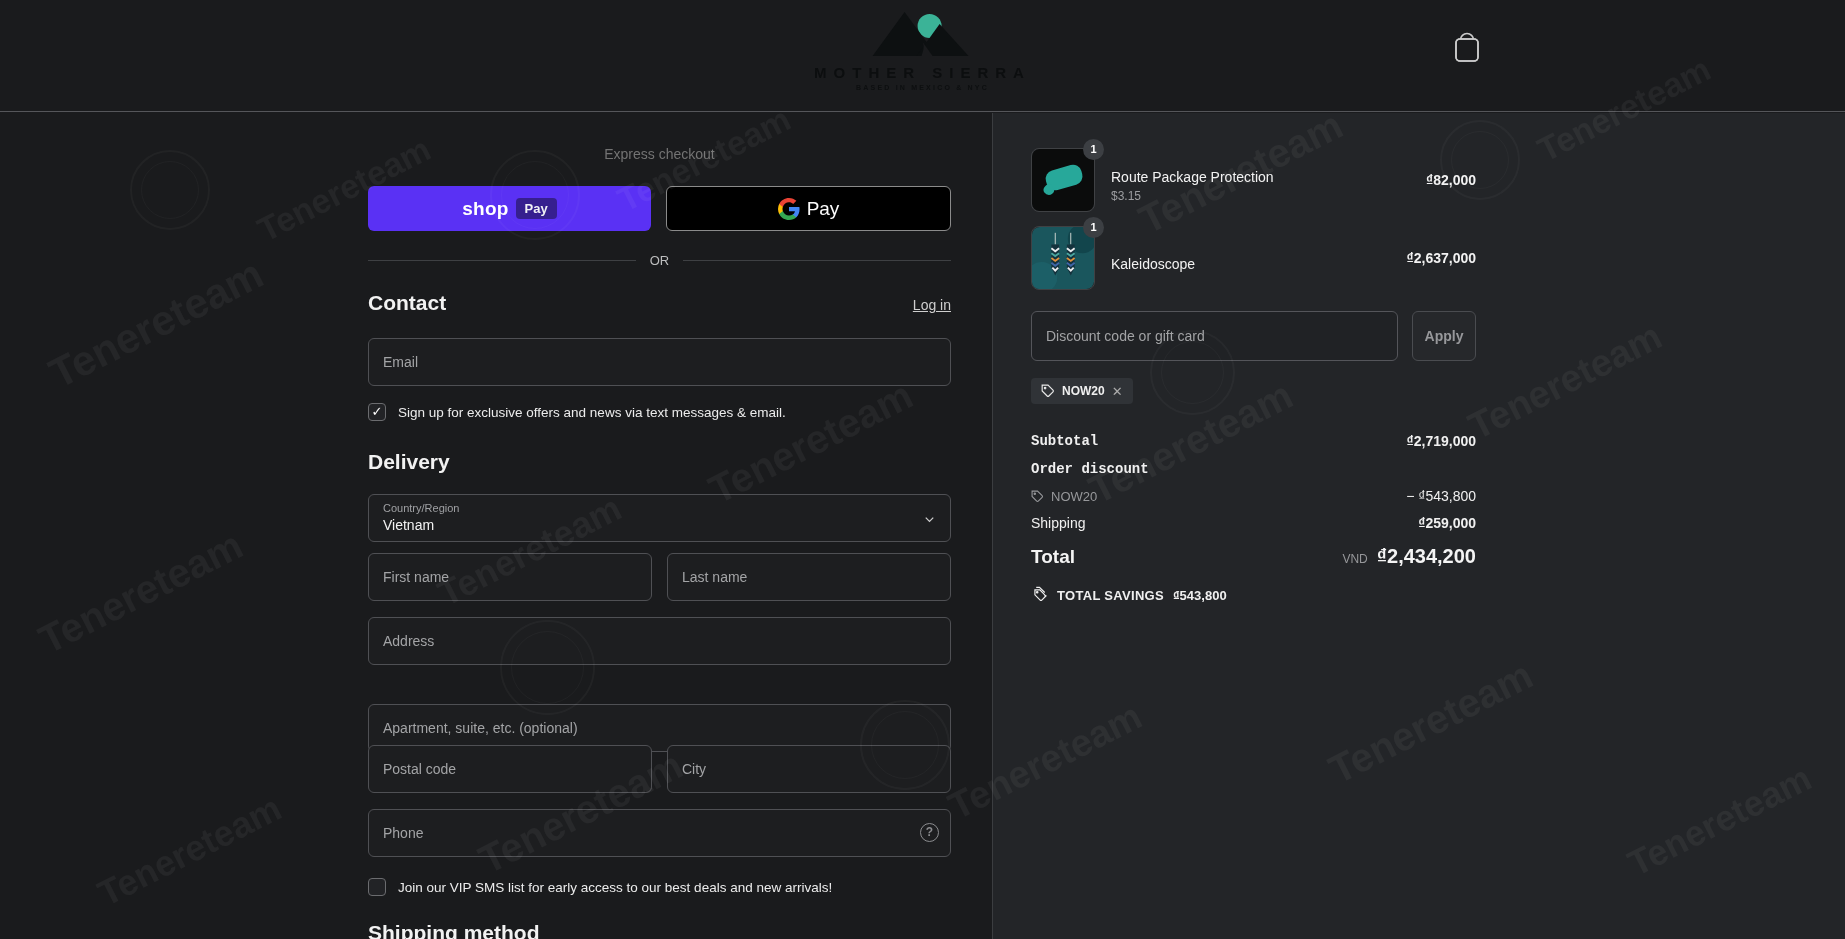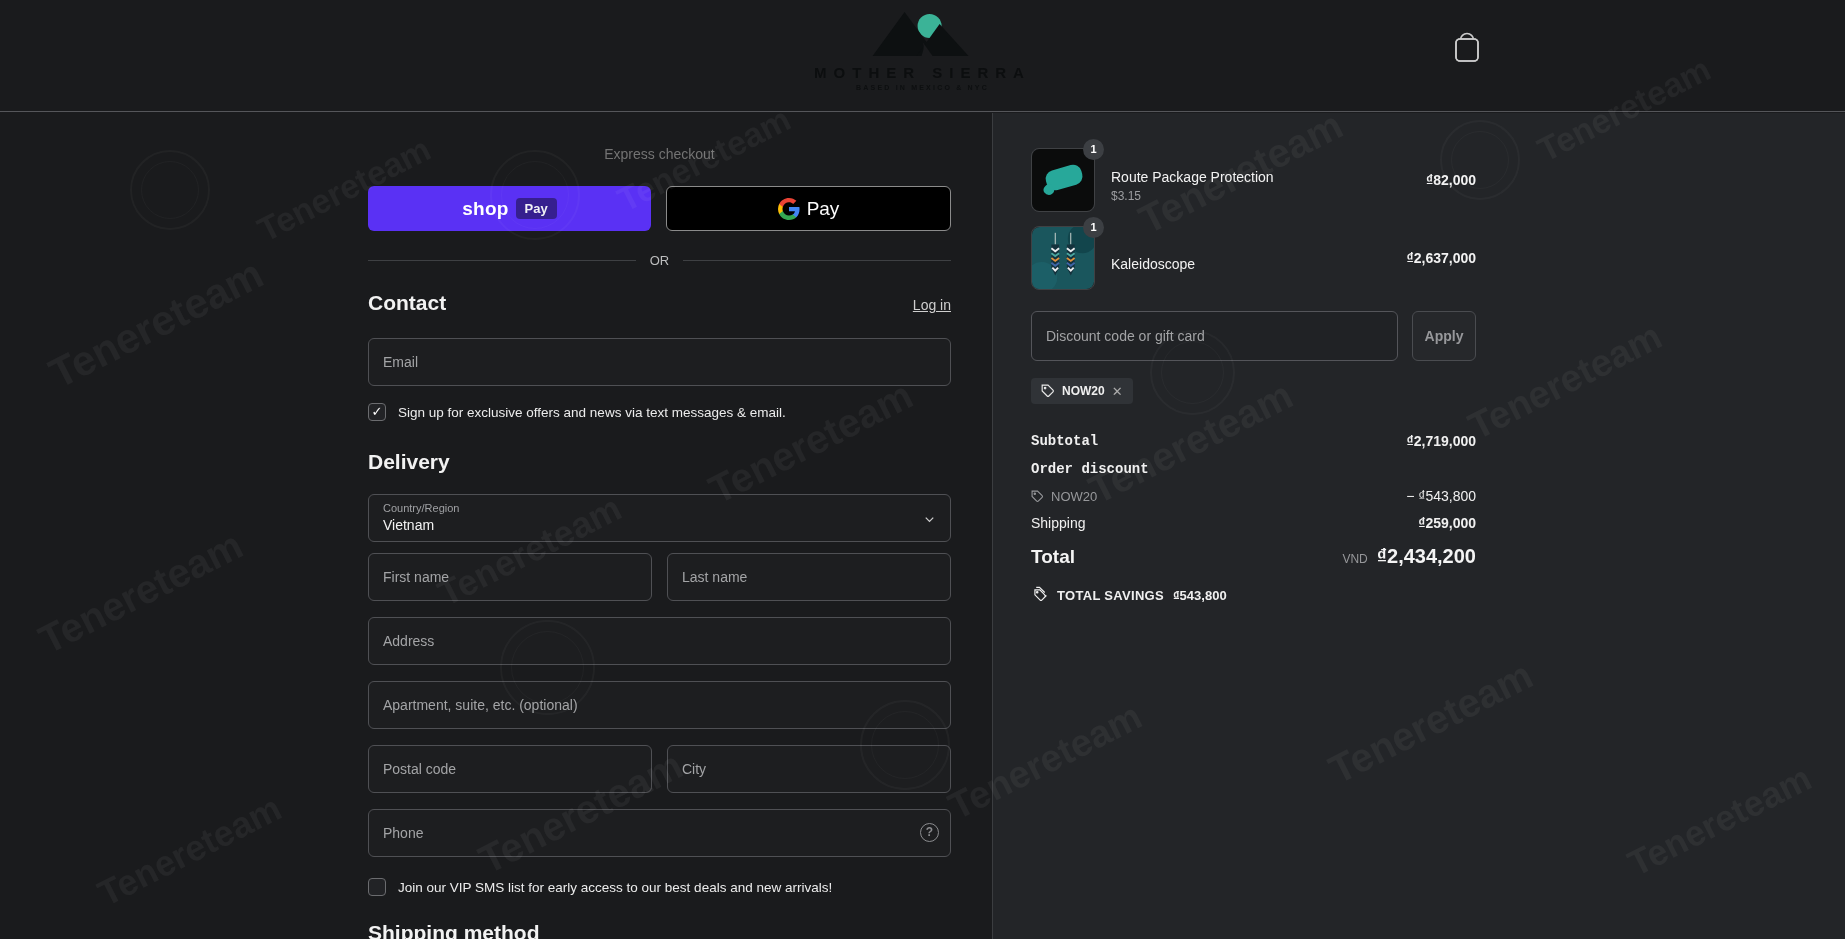--- a/index.html
+++ b/index.html
@@ -50,21 +50,21 @@
   .delivery-head { position:absolute; top:337px; width:100%; }
   .country-select { position:absolute; top:381px; width:100%; height:48px; background:#1d1e20; border:1px solid #4f5054; border-radius:6px; cursor:pointer;padding-left:48px; }
   .country-label { position:absolute; left:14px; top:7px; font-size:11px; color:#9fa0a3; }
   .country-value { position:absolute; left:14px; top:22px; font-size:14px; color:#f2f2f2; }
   .country-chevron { position:absolute; right:13px; top:17px; color:#cfcfcf; }
 
   .row-2 { position:absolute; width:100%; display:flex; gap:15px; }
   .names-row { top:440px; }
   .citypostal-row { top:632px; }
   .address-field { position:absolute; top:504px; }
-  .apartment-field { position:absolute; top:568px; }
+  .apartment-field { position:absolute; top:591px; }
   .phone-wrap { position:absolute; top:696px; width:100%; }
   .help-icon { position:absolute; right:12px; top:14px; width:19px; height:19px; border:1.5px solid #8b8c8f; border-radius:50%; color:#8b8c8f; font-size:12px; font-weight:700; text-align:center; line-height:17px; }
   .shipping-head { position:absolute; top:808px; width:100%; }
 
   
   .item-row { position:absolute; width:100%; display:flex; align-items:center; }
   .item1 { top:35px; } .item2 { top:113px; }
   .thumb-wrap { position:relative; width:64px; height:64px; flex:0 0 64px; }
   .thumb { width:64px; height:64px; border-radius:8px; border:1px solid #3f4144; overflow:hidden; display:block; }
   .qty-badge { position:absolute; top:-9px; right:-9px; width:21px; height:21px; border-radius:50%; background:#3c3f43; color:#fff; font-size:11px; font-weight:700; text-align:center; line-height:21px; z-index:2; }

